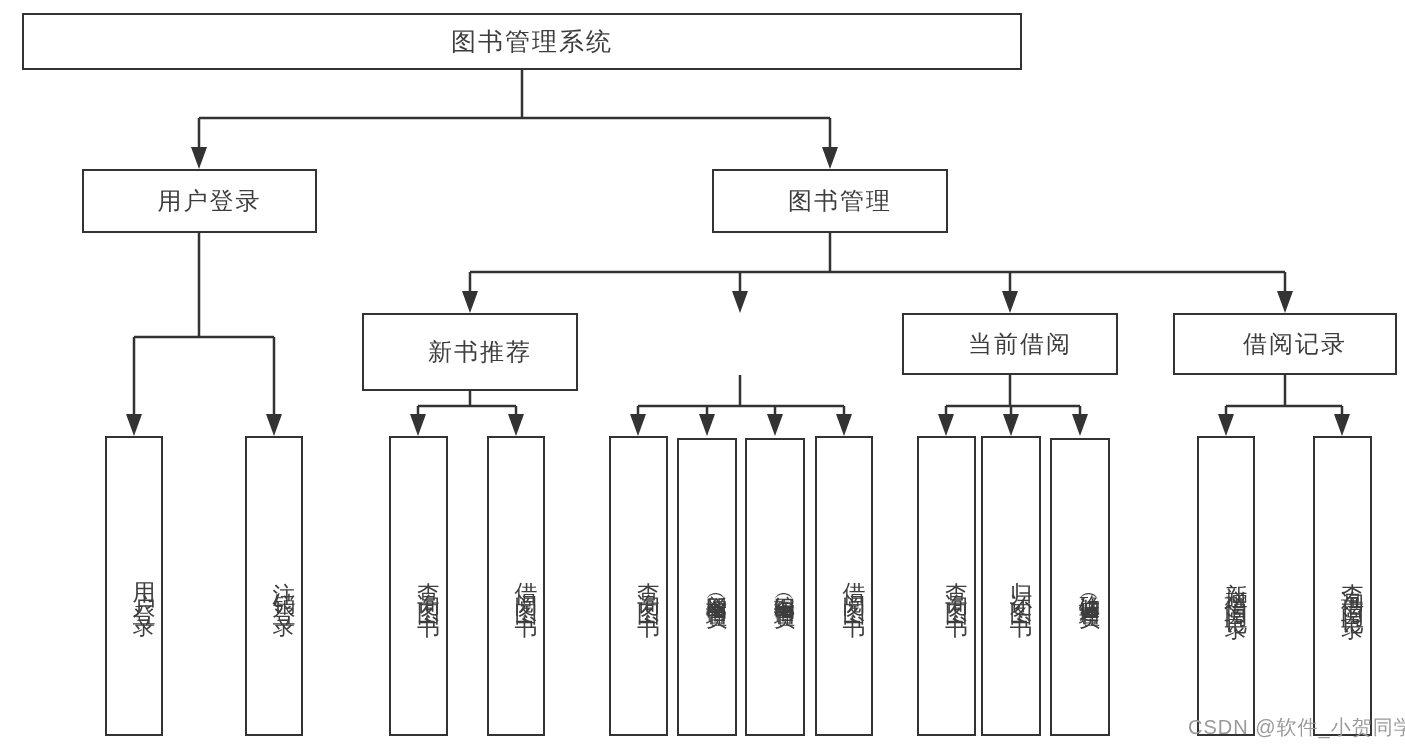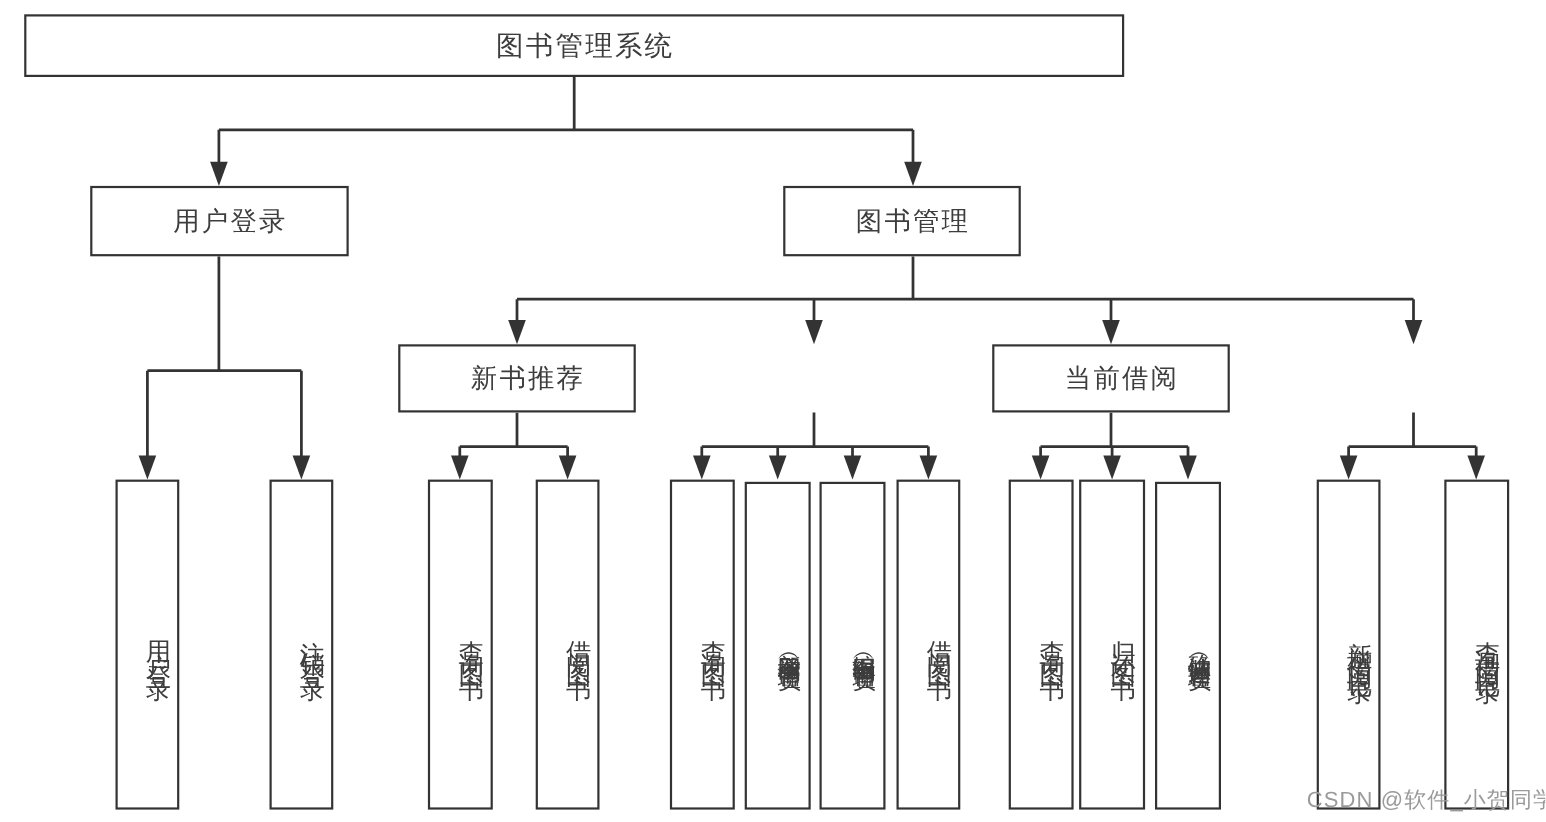--- a/index.html
+++ b/index.html
@@ -115,29 +115,32 @@
     </g>
   </svg>
 
   <div class="node hnode root" style="left:22px; top:13px; width:1000px; height:57px;">
     <span>图书管理系统</span>
   </div>
 
   <div class="node hnode" style="left:82px; top:169px; width:235px; height:64px;">
     <span>用户登录</span>
   </div>
-  <div class="node hnode" style="left:712px; top:169px; width:216px; height:64px;">
+  <div class="node hnode" style="left:712px; top:169px; width:236px; height:64px;">
     <span>图书管理</span>
   </div>
 
-  <div class="node hnode" style="left:362px; top:313px; width:216px; height:62px;">
+  <div class="node hnode" style="left:362px; top:313px; width:216px; height:78px;">
     <span>新书推荐</span>
   </div>
   <div class="node hnode" style="left:902px; top:313px; width:216px; height:62px;font-family:Liberation Mono, monospace;">
     <span>当前借阅</span>
+  </div>
+  <div class="node hnode" style="left:1173px; top:313px; width:224px; height:62px;">
+    <span>借阅记录</span>
   </div>
 
   <div class="node vnode" style="left:105px; top:436px; width:58px; height:300px;">
     <span>用户登录</span>
   </div>
   <div class="node vnode" style="left:245px; top:436px; width:58px; height:300px;">
     <span>注销登录</span>
   </div>
 
   <div class="node vnode" style="left:389px; top:436px; width:59px; height:300px;">

